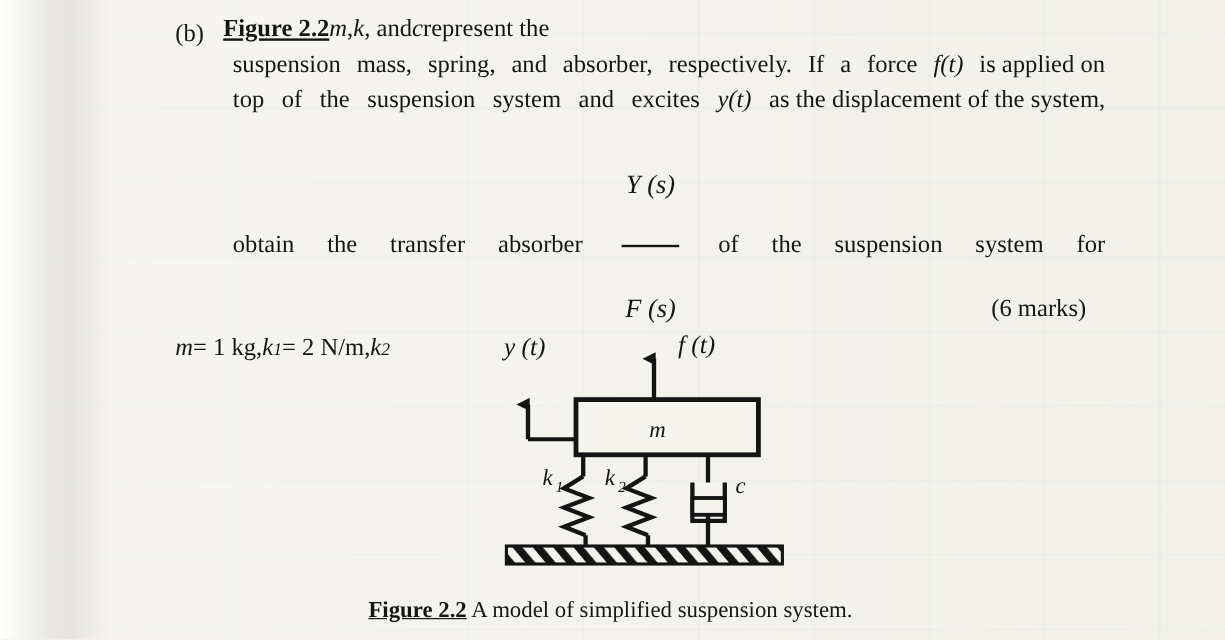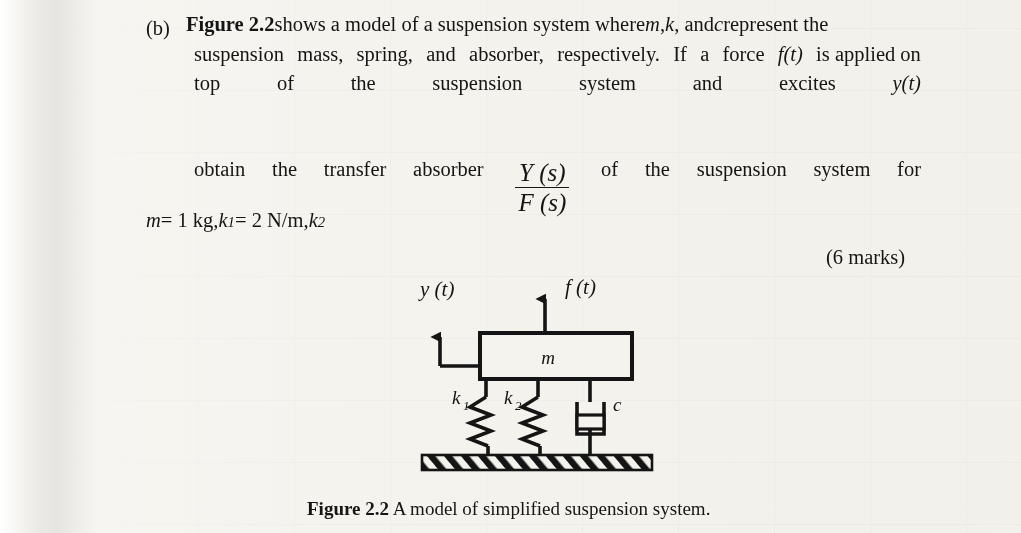--- a/index.html
+++ b/index.html
@@ -86,39 +86,40 @@
     left: 0px;
     top: 4px;
     font-size: 20.5px;
   }
   .line1 { margin-left: 40px; margin-bottom: 9px; }
   .line2, .line3 { margin-left: 48px; margin-bottom: 9px; }
   .line4 { margin-left: 48px; margin-bottom: 4px; align-items: center; margin-top: 47px; }
   .line5 { margin-left: 0px; margin-top: 12px; }
 
   .it { font-style: italic; }
-  .bd { font-weight: bold; }
+  .bd { font-weight: bold; text-decoration: underline; }
   .sub {
     font-size: 0.72em;
     vertical-align: -0.28em;
     font-style: italic;
   }
 
   
   .frac {
     display: inline-flex;
     flex-direction: column;
     align-items: center;
     vertical-align: middle;
     font-style: italic;
-    font-size: 25px;
+    font-size: 22px;
     line-height: 1.08;
     margin: 0 5px;
     position: relative;
-    top: 18px;
+    top: 1px;
+    gap: 38px;
   }
   .frac .num { padding: 0 3px 1px 3px; }
   .frac .den { padding: 1px 3px 0 3px; }
   .frac .bar {
     width: 100%;
     height: 1.6px;
     background: #161616;
   }
 
   .marks {
@@ -159,21 +160,20 @@
   <div id="spine-shadow"></div>
 
   <div id="content">
 
     <div class="q-block">
 
       <span class="label-b">(b)</span>
 
       <div class="q-line line1">
         <span class="bd">Figure 2.2</span>
-          <span> shows a model of a suspension system where </span>
           <span class="it">m</span>
           <span>, </span>
           <span class="it">k</span>
           <span>, and </span>
           <span class="it">c</span>
           <span> represent the</span>
       </div>
 
       <div class="q-line line2 justify" style="width:727px">
         <span>suspension</span>
@@ -191,20 +191,21 @@
 
       <div class="q-line line3 justify" style="width:727px">
         <span>top</span>
         <span>of</span>
         <span>the</span>
         <span>suspension</span>
         <span>system</span>
         <span>and</span>
         <span>excites</span>
         <span class="it">y(t)</span>
+        <span>as the displacement of the system,</span>
       </div>
 
       <div class="q-line line4 justify" style="width:727px">
         <span>obtain</span>
         <span>the</span>
         <span>transfer</span>
         <span>absorber</span>
         <span class="frac">
           <span class="num">Y (s)</span>
           <span class="bar"></span>

